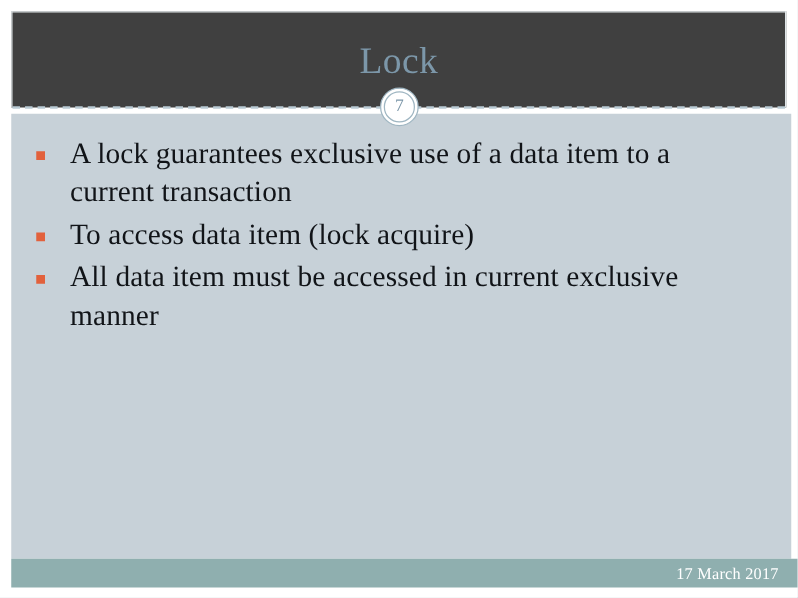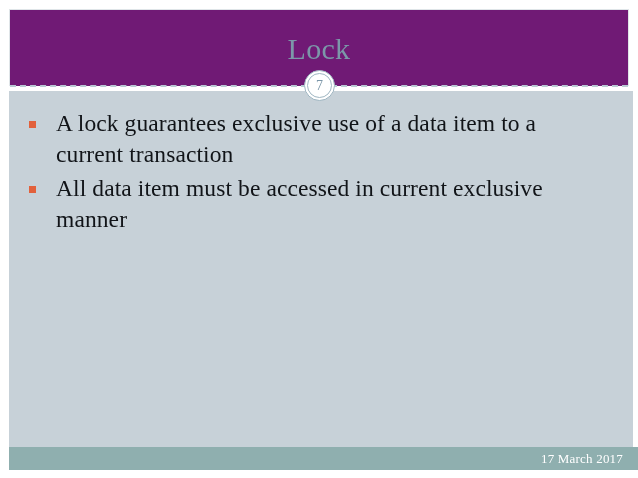--- a/index.html
+++ b/index.html
@@ -22,21 +22,21 @@
     box-sizing: border-box;
   }
 
   
   .header {
     position: absolute;
     left: 9px;
     top: 9px;
     width: 620px;
     height: 77px;
-    background: #701a75;
+    background: #404040;
     border: 1px solid #dfe5e8;
     border-bottom: none;
     box-sizing: border-box;
     padding-left: 25px;
   }
 
   .title {
     position: absolute;
     left: 0;
     right: 0;
@@ -173,20 +173,24 @@
   <div class="divider"></div>
 
   <div class="body-panel">
     <div class="bullets">
 
       <div class="bullet-row">
         <span class="bullet-marker"></span>
         <span class="bullet-text">A lock guarantees exclusive use of a data item to a current transaction</span>
       </div>
 
+      <div class="bullet-row">
+        <span class="bullet-marker"></span>
+        <span class="bullet-text">To access data item (lock acquire)</span>
+      </div>
 
 
       <div class="bullet-row">
         <span class="bullet-marker"></span>
         <span class="bullet-text">All data item must be accessed in current exclusive manner</span>
       </div>
 
     </div>
   </div>
 

